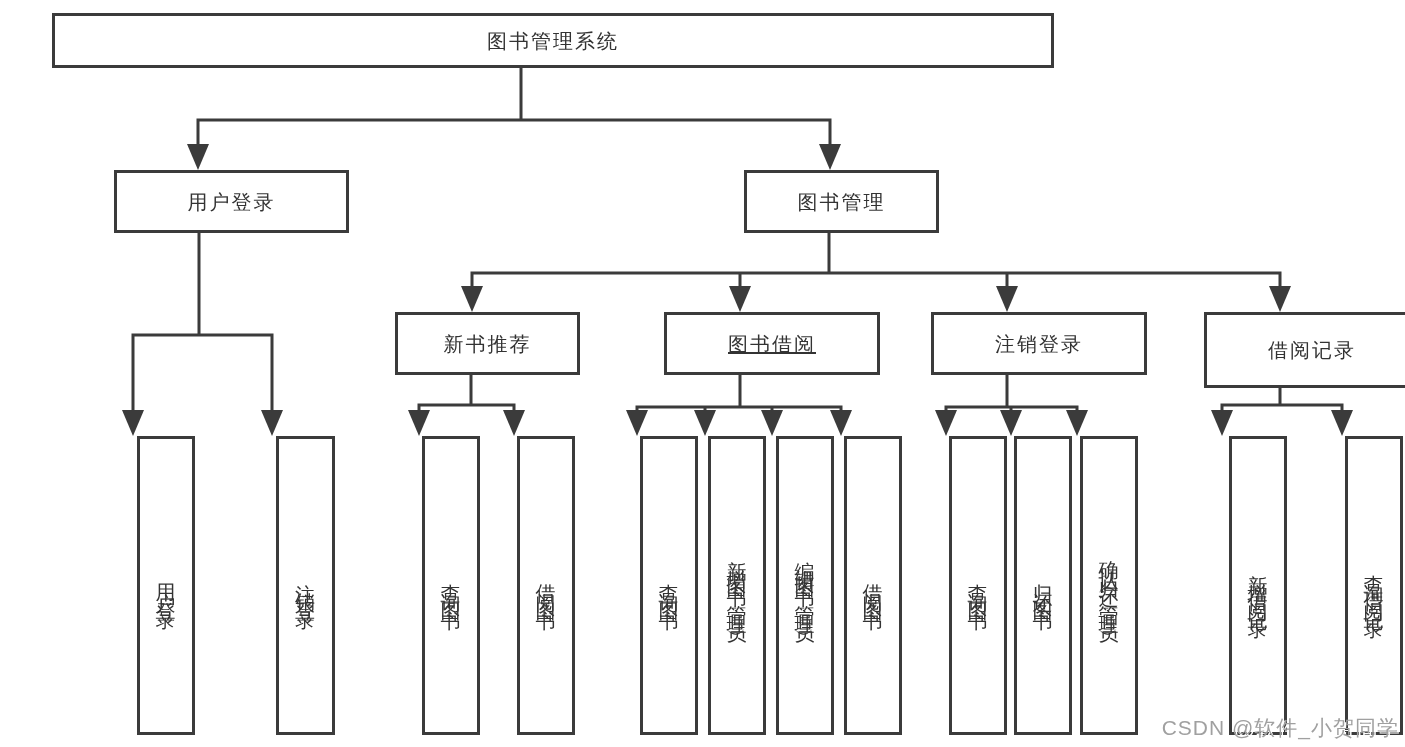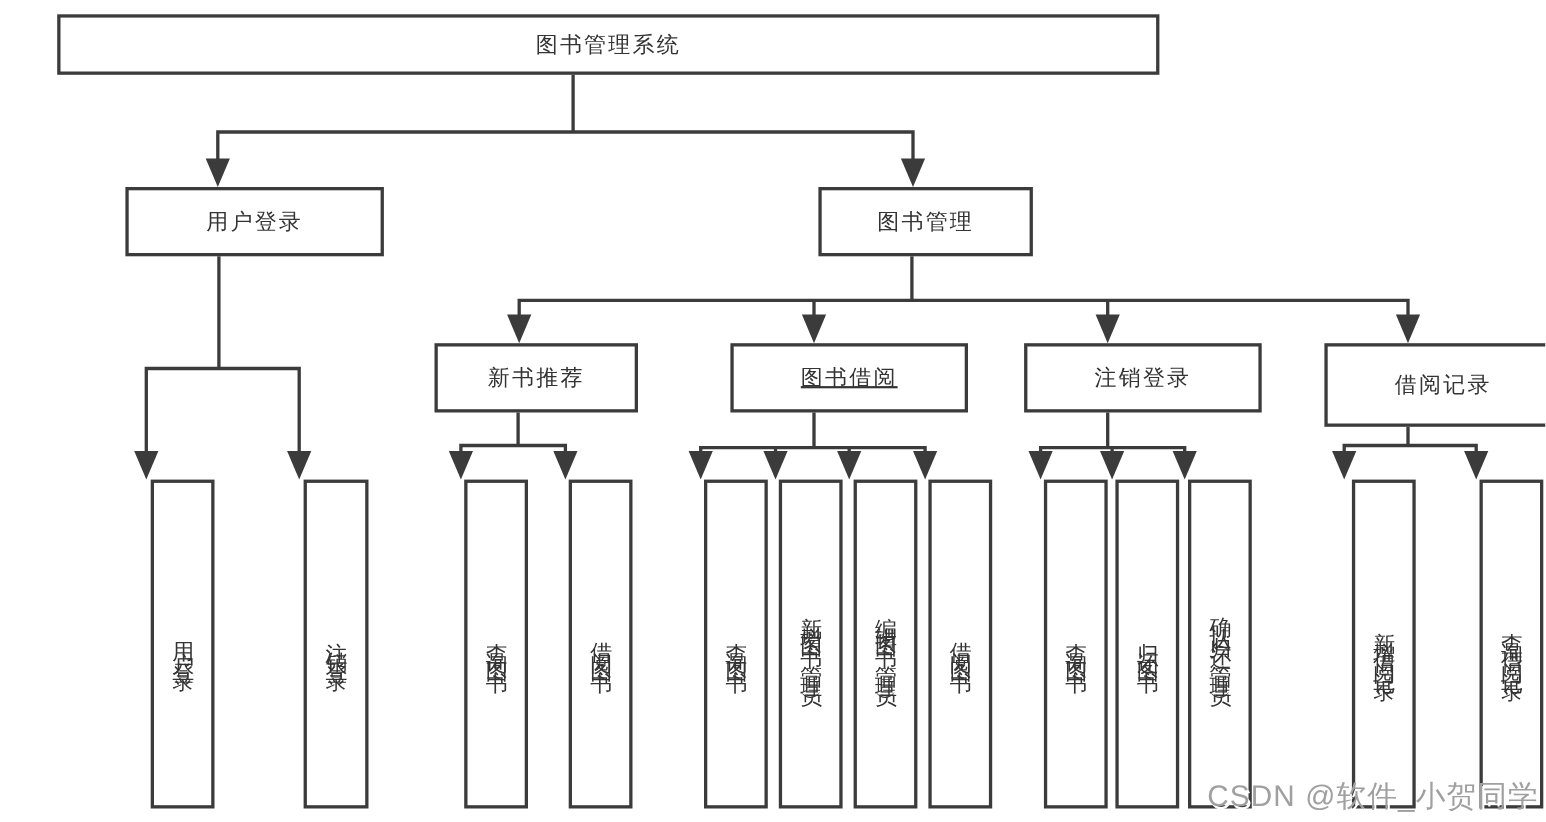--- a/index.html
+++ b/index.html
@@ -13,21 +13,21 @@
   .node {
     position:absolute; box-sizing:border-box; border:3px solid var(--line);
     background:#ffffff; display:flex; align-items:center; justify-content:center;
     font-size:20px; color:var(--text); line-height:1; letter-spacing:2px;margin-left:32px;
   }
   .vnode {
     writing-mode:vertical-rl; text-orientation:mixed; letter-spacing:9px;
     font-size:20px;
   }
   .watermark {
-    position:absolute; right:6px; bottom:5px; font-size:27px; color:var(--wm);
+    position:absolute; right:6px; bottom:5px; font-size:21px; color:var(--wm);
     text-shadow:2px 2px 0 #ffffff; letter-spacing:1px; white-space:nowrap;
   }
 </style>
 </head>
 <body>
 
 <div class="stage">
 
   <svg class="wires" viewBox="0 0 1405 747" xmlns="http://www.w3.org/2000/svg">
     <g stroke="#3b3b3b" stroke-width="3" fill="none" stroke-linecap="square">

